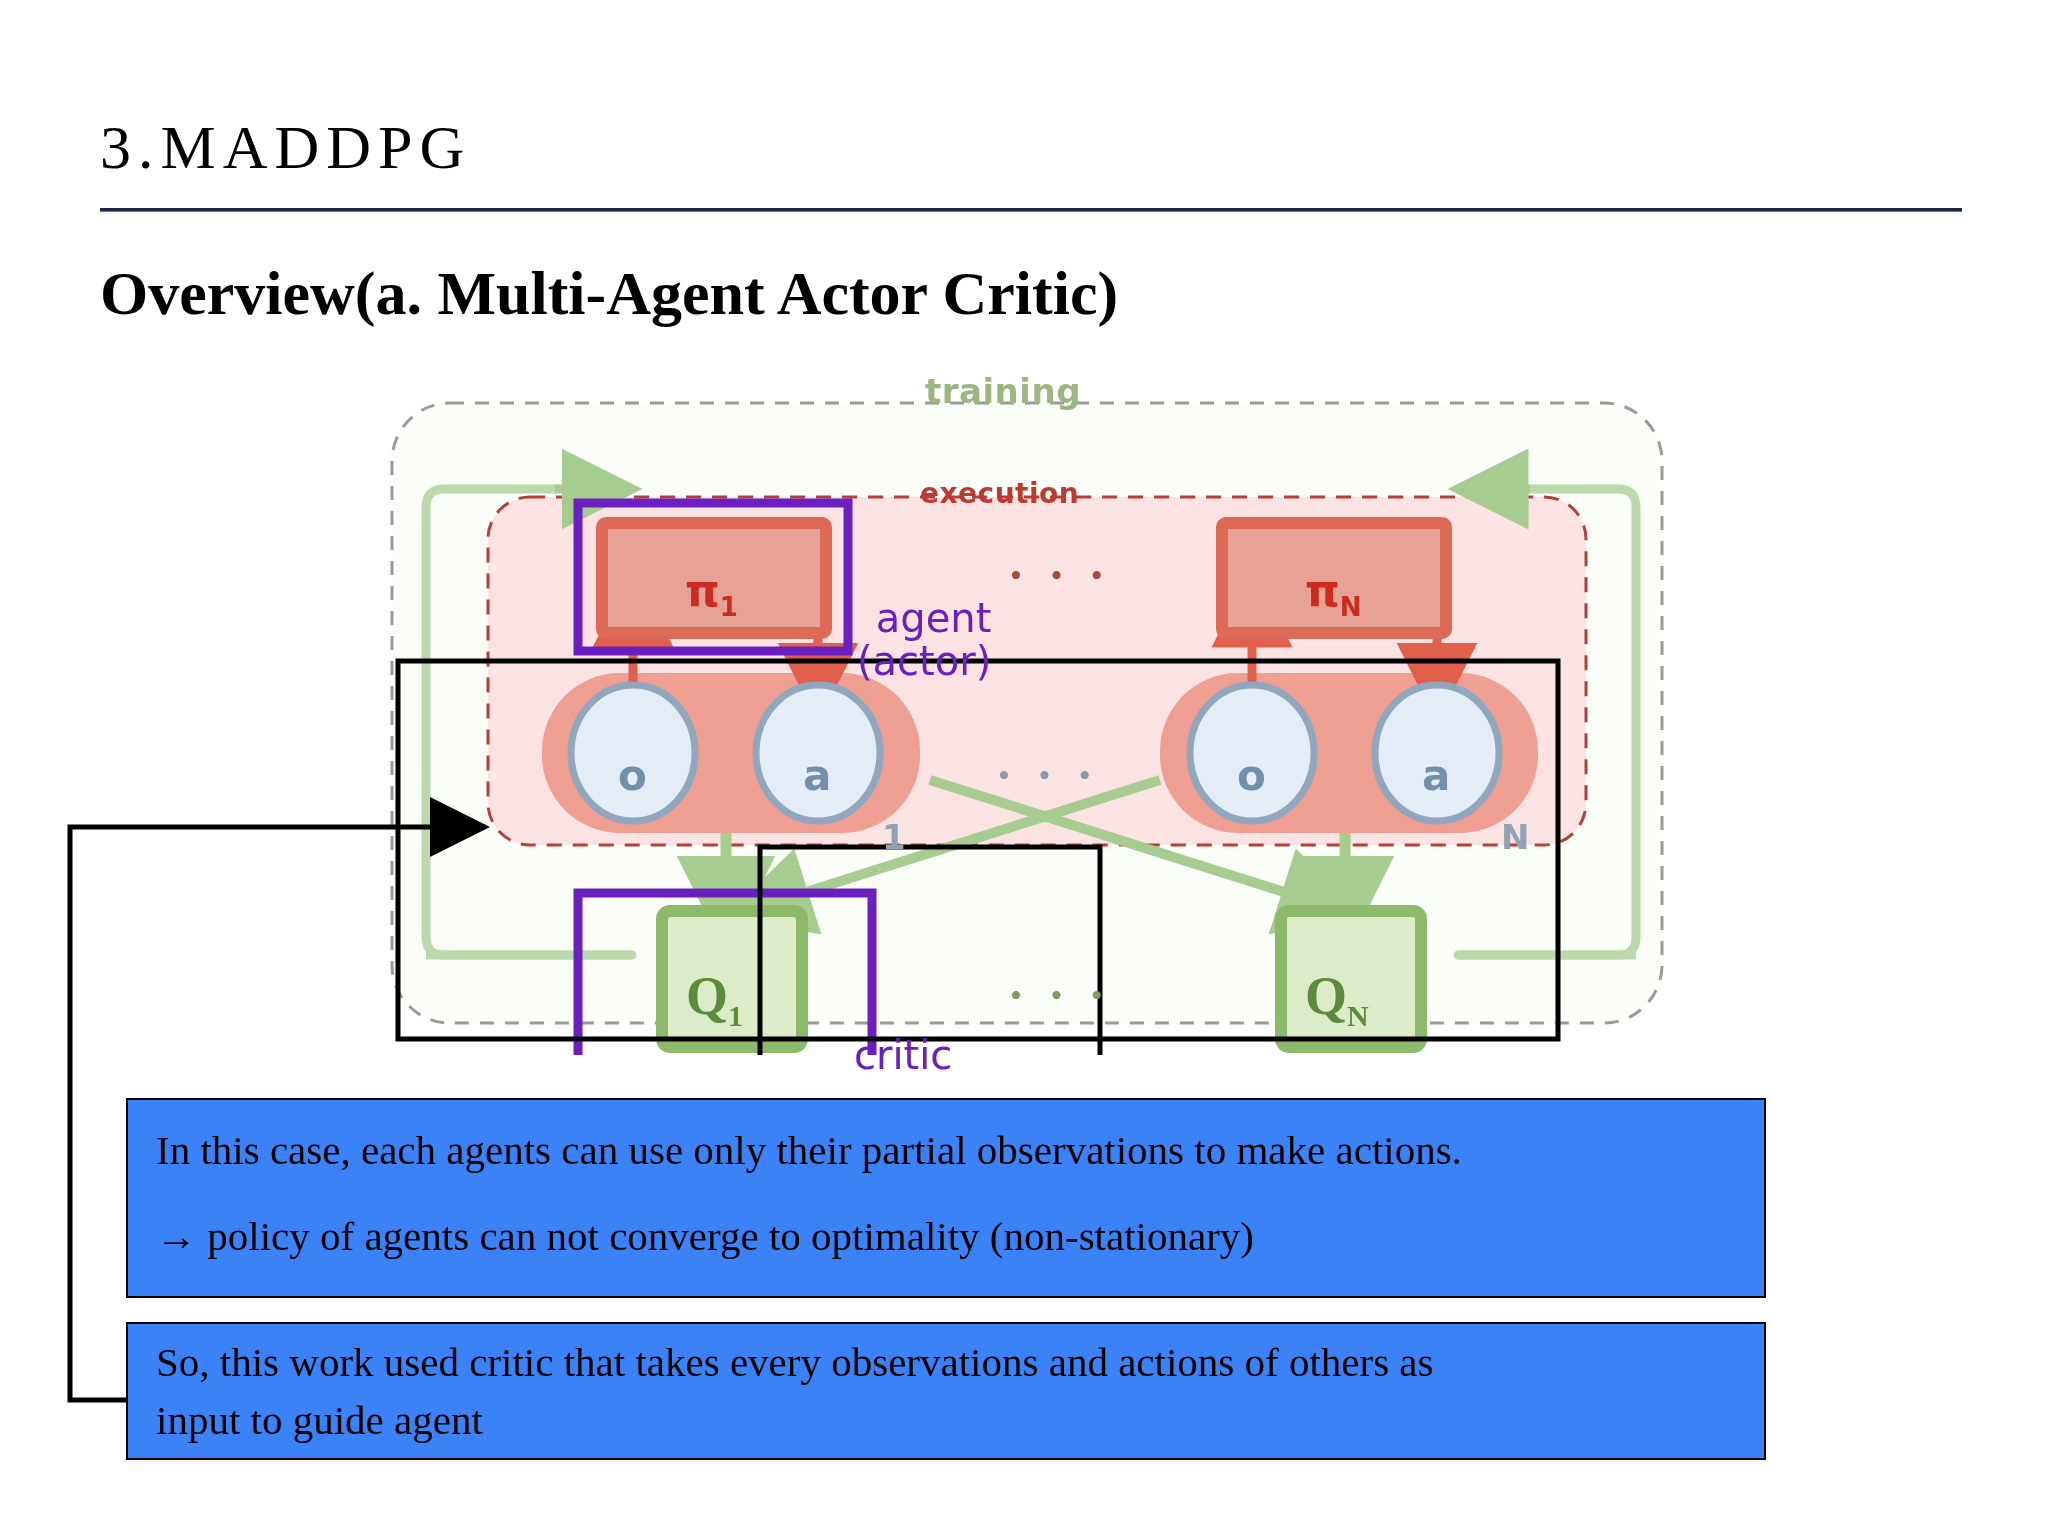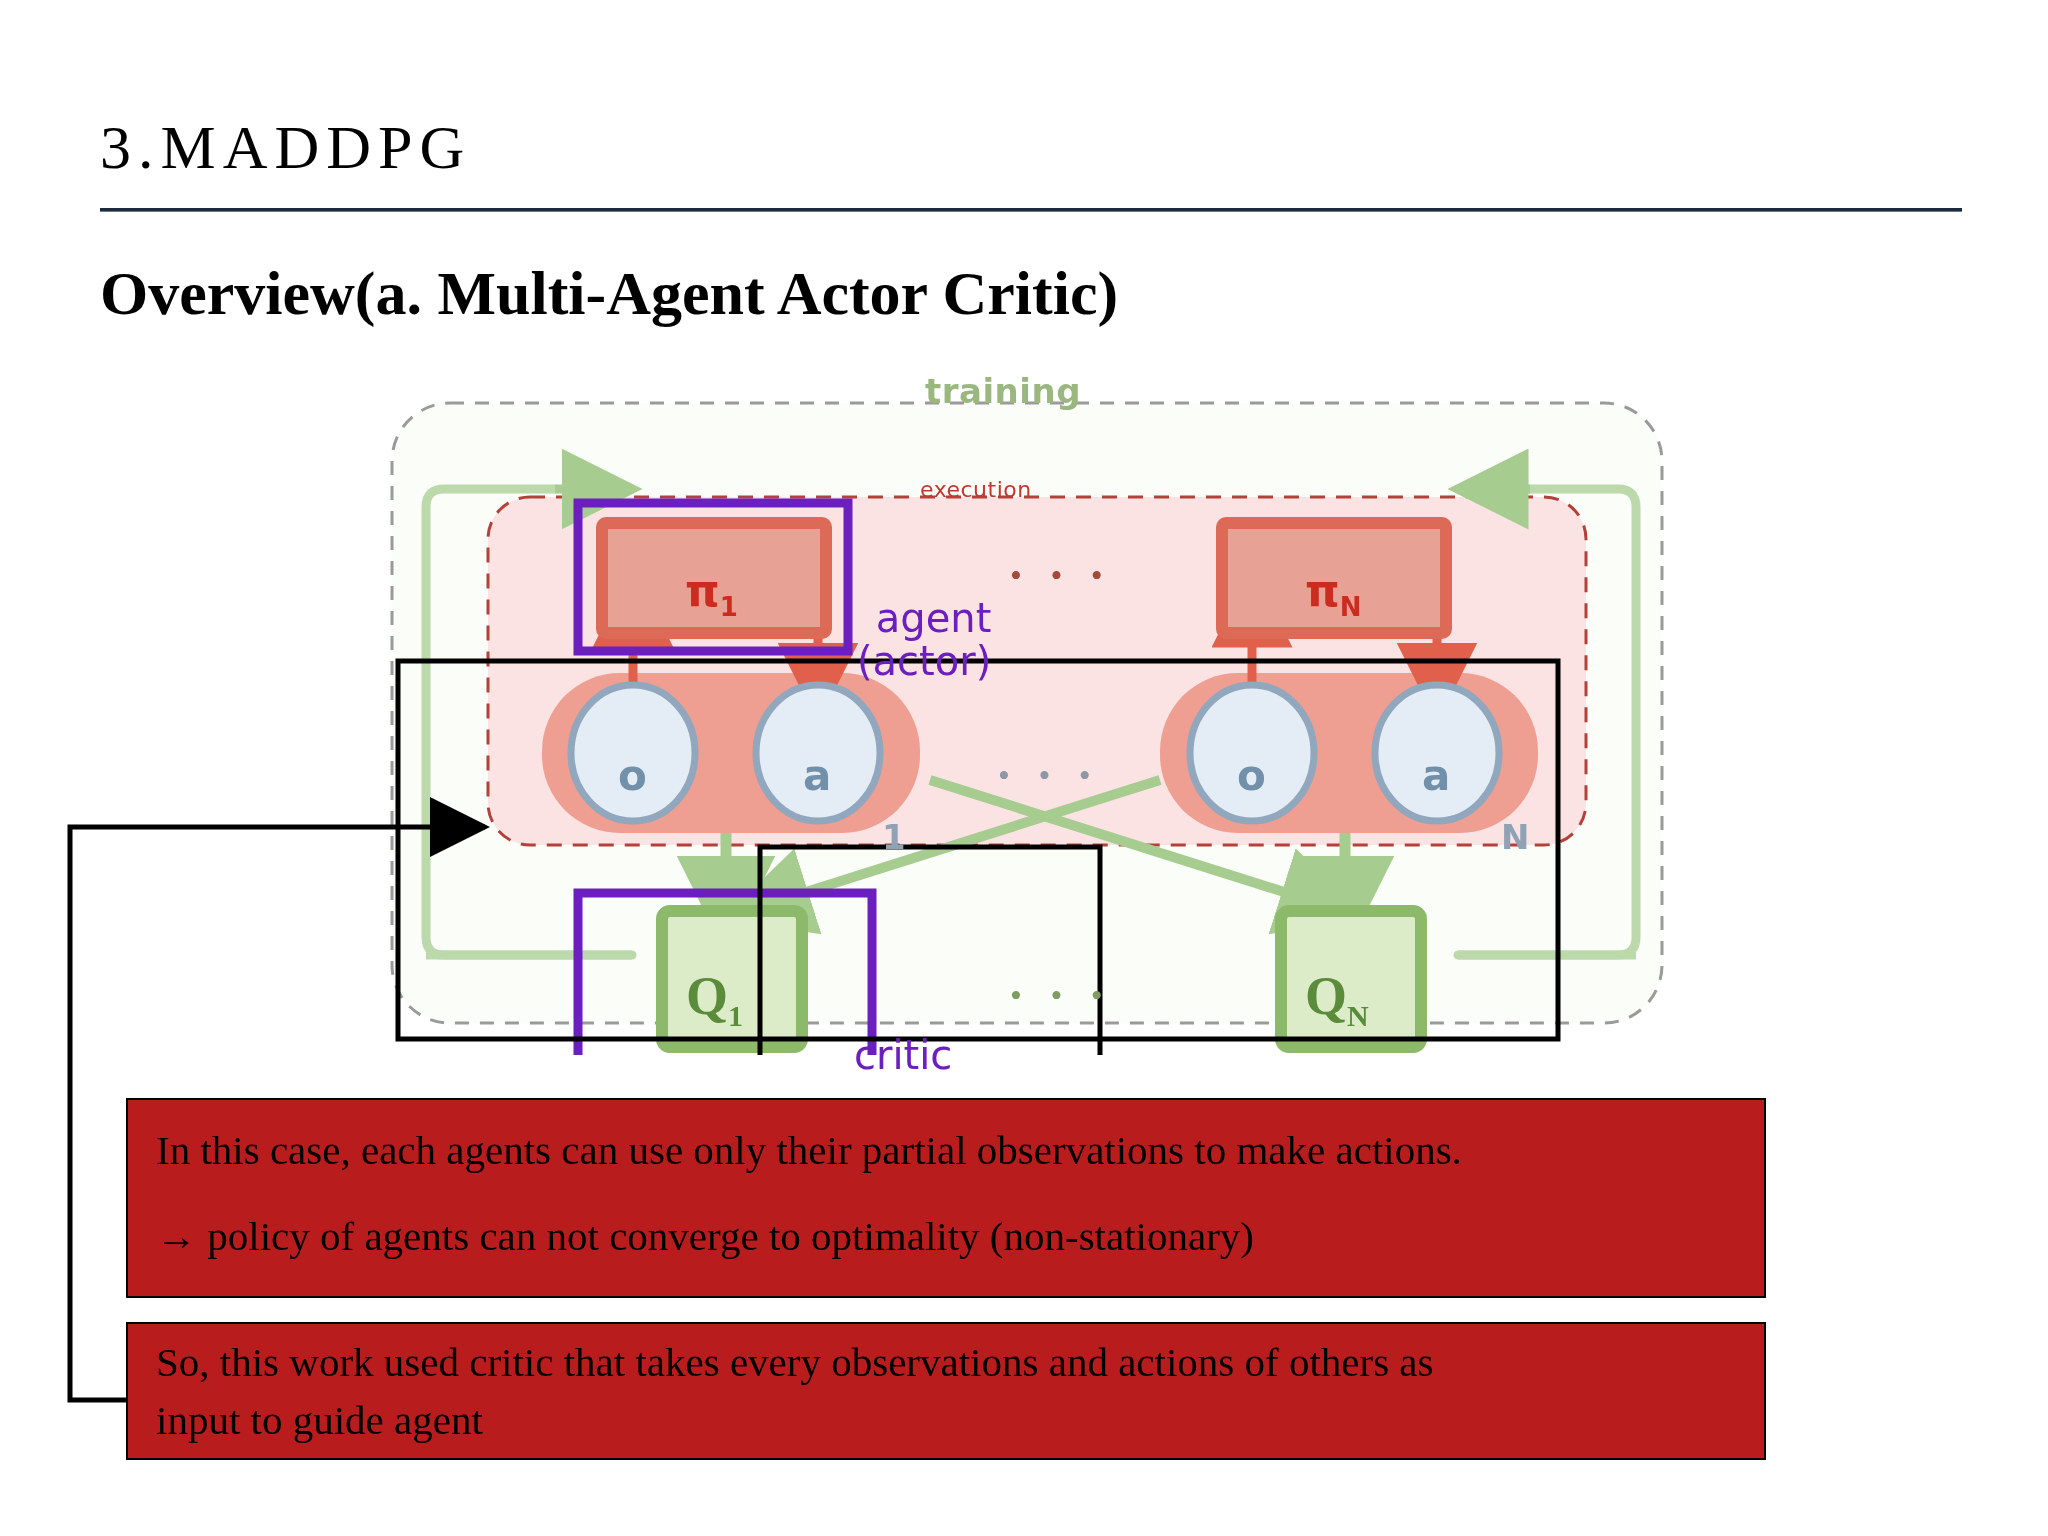--- a/index.html
+++ b/index.html
@@ -46,21 +46,21 @@
   .lbl{position:absolute;white-space:nowrap;margin-top:24px;}
 
   
   #label-training{
     left:555px;top:-8px;
     font-family:"DejaVu Sans", sans-serif;font-weight:bold;font-size:34px;
     color:#9ab77f;letter-spacing:0.5px;
   }
   #label-execution{
     left:550px;top:98px;
-    font-family:"DejaVu Sans", sans-serif;font-weight:normal;font-size:22px;
+    font-family:"DejaVu Sans", sans-serif;font-weight:bold;font-size:28px;
     color:#c0392f;letter-spacing:0.5px;
   }
   .pi-label{
     font-family:"DejaVu Sans", sans-serif;font-weight:bold;font-size:44px;color:#cc2b20;
   }
   .pi-label sub{font-size:26px;}
   .q-label{
     font-family:"Liberation Serif", serif;font-weight:bold;font-size:54px;color:#5a8c3c;
   }
   .q-label sub{font-size:30px;}
@@ -69,21 +69,21 @@
   }
   .idx-label{
     font-family:"DejaVu Sans", sans-serif;font-weight:bold;font-size:34px;color:#8fa2b6;
   }
   .annot-label{
     font-family:"DejaVu Sans", sans-serif;font-size:40px;color:#6b1fbf;line-height:1.08;
   }
 
   
   .notebox{
-    position:absolute;border:2px solid #000000;background:#b91c1c;
+    position:absolute;border:2px solid #000000;background:#3b82f6;
     font-family:"Liberation Serif", serif;color:#000000;
   }
   #note-box-1{left:126px;top:1098px;width:1636px;height:196px;}
   #note-box-2{left:126px;top:1322px;width:1636px;height:134px;}
   .note-line{
     position:absolute;left:28px;font-size:41px;white-space:nowrap;
   }
   #note1-line1{top:26px;}
   #note1-line2{top:112px;}
   #note2-line1{top:14px;}

